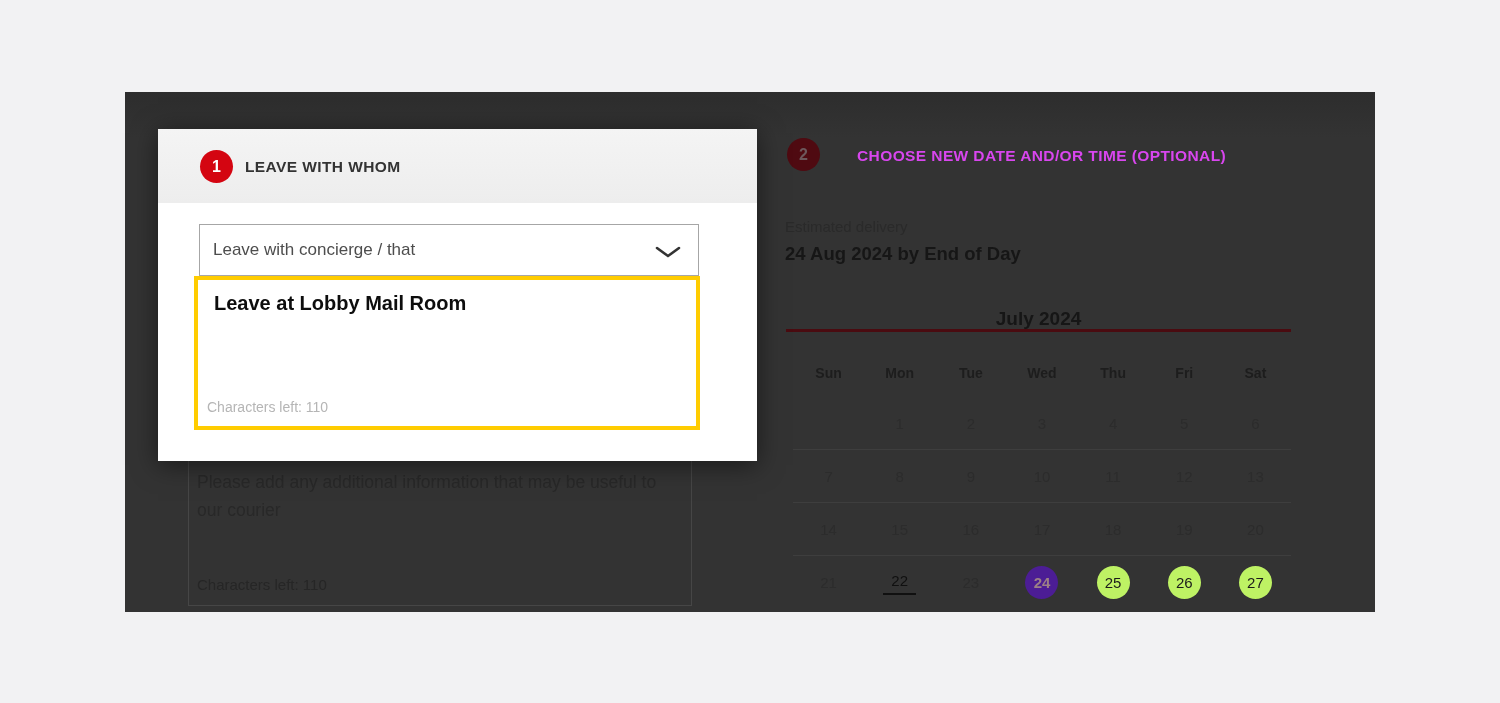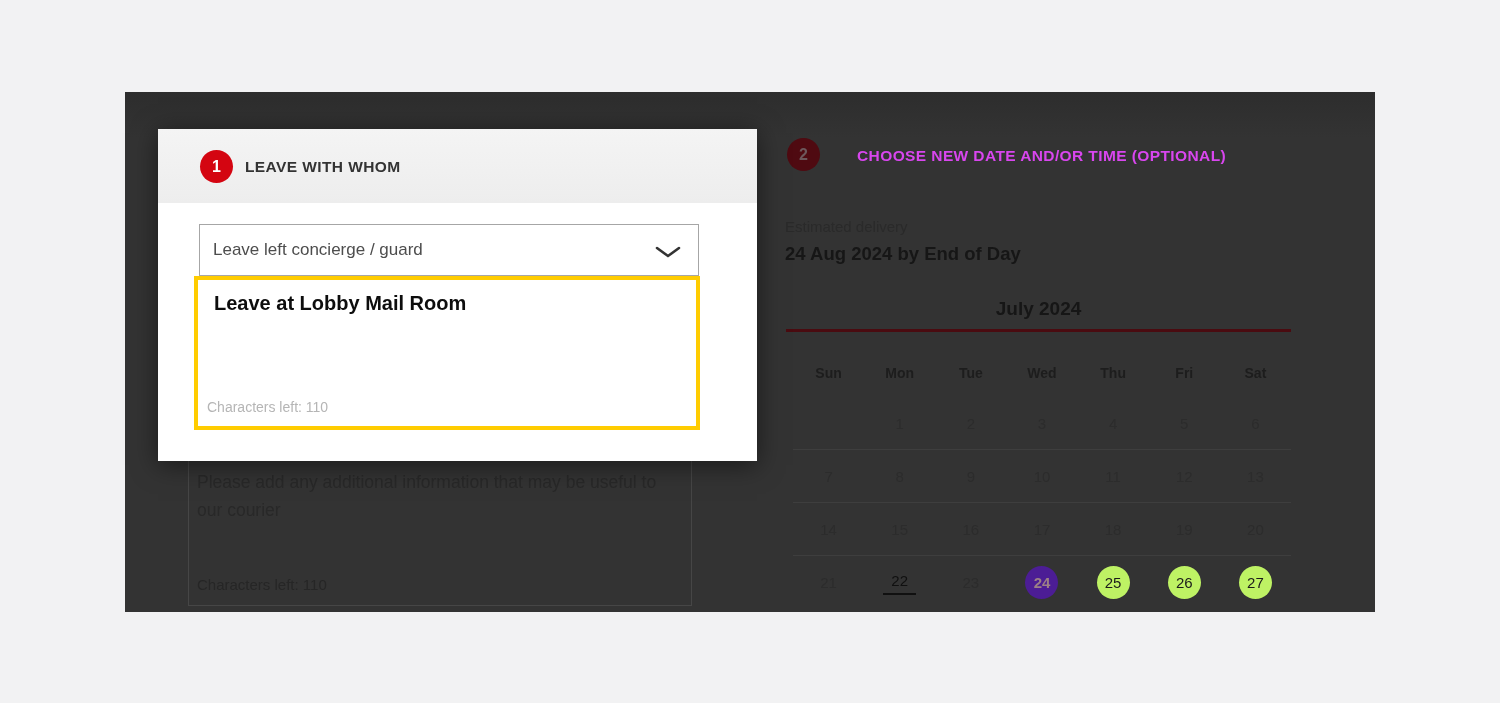--- a/index.html
+++ b/index.html
@@ -28,21 +28,21 @@
     line-height:33px;text-align:center;
   }
   .step2-title{
     position:absolute;left:732px;top:55px;
     font-weight:bold;font-size:15.5px;letter-spacing:.4px;color:#d946ef;
   }
   .est-label{position:absolute;left:660px;top:126px;font-size:15px;color:#2a2a2a;}
   .est-value{position:absolute;left:660px;top:151px;font-size:18.5px;font-weight:bold;color:#161616;}
 
   .cal-month{
-    position:absolute;left:661px;top:206px;width:505px;text-align:center;
+    position:absolute;left:661px;top:216px;width:505px;text-align:center;
     font-size:19px;font-weight:bold;color:#161616;
   }
   .cal-underline{position:absolute;left:661px;top:237px;width:505px;height:3px;background:#4a0b10;}
   .cal-weekdays{
     position:absolute;left:668px;top:266px;width:498px;height:30px;
     display:grid;grid-template-columns:repeat(7,1fr);
   }
   .cal-weekdays span{
     display:flex;align-items:center;justify-content:center;
     font-size:14px;font-weight:bold;color:#1d1d1d;
@@ -234,21 +234,21 @@
     </div>
   </div>
 
   <div class="spotlight">
     <div class="panel-header">
       <div class="step-badge">1</div>
       <div class="panel-title">LEAVE WITH WHOM</div>
     </div>
 
     <div class="dropdown">
-      <span class="dropdown-value">Leave left concierge / guard</span>
+      <span class="dropdown-value">Leave with concierge / that</span>
       <span class="dropdown-chevron">
         <svg width="26" height="14" viewBox="0 0 26 14">
           <path d="M2 3 L13 11 L24 3" fill="none" stroke="#333333" stroke-width="2.6" stroke-linecap="round"></path>
         </svg>
       </span>
     </div>
 
     <div class="note-box">
       <div class="note-text">Leave at Lobby Mail Room</div>
       <div class="note-chars">Characters left: 110</div>

